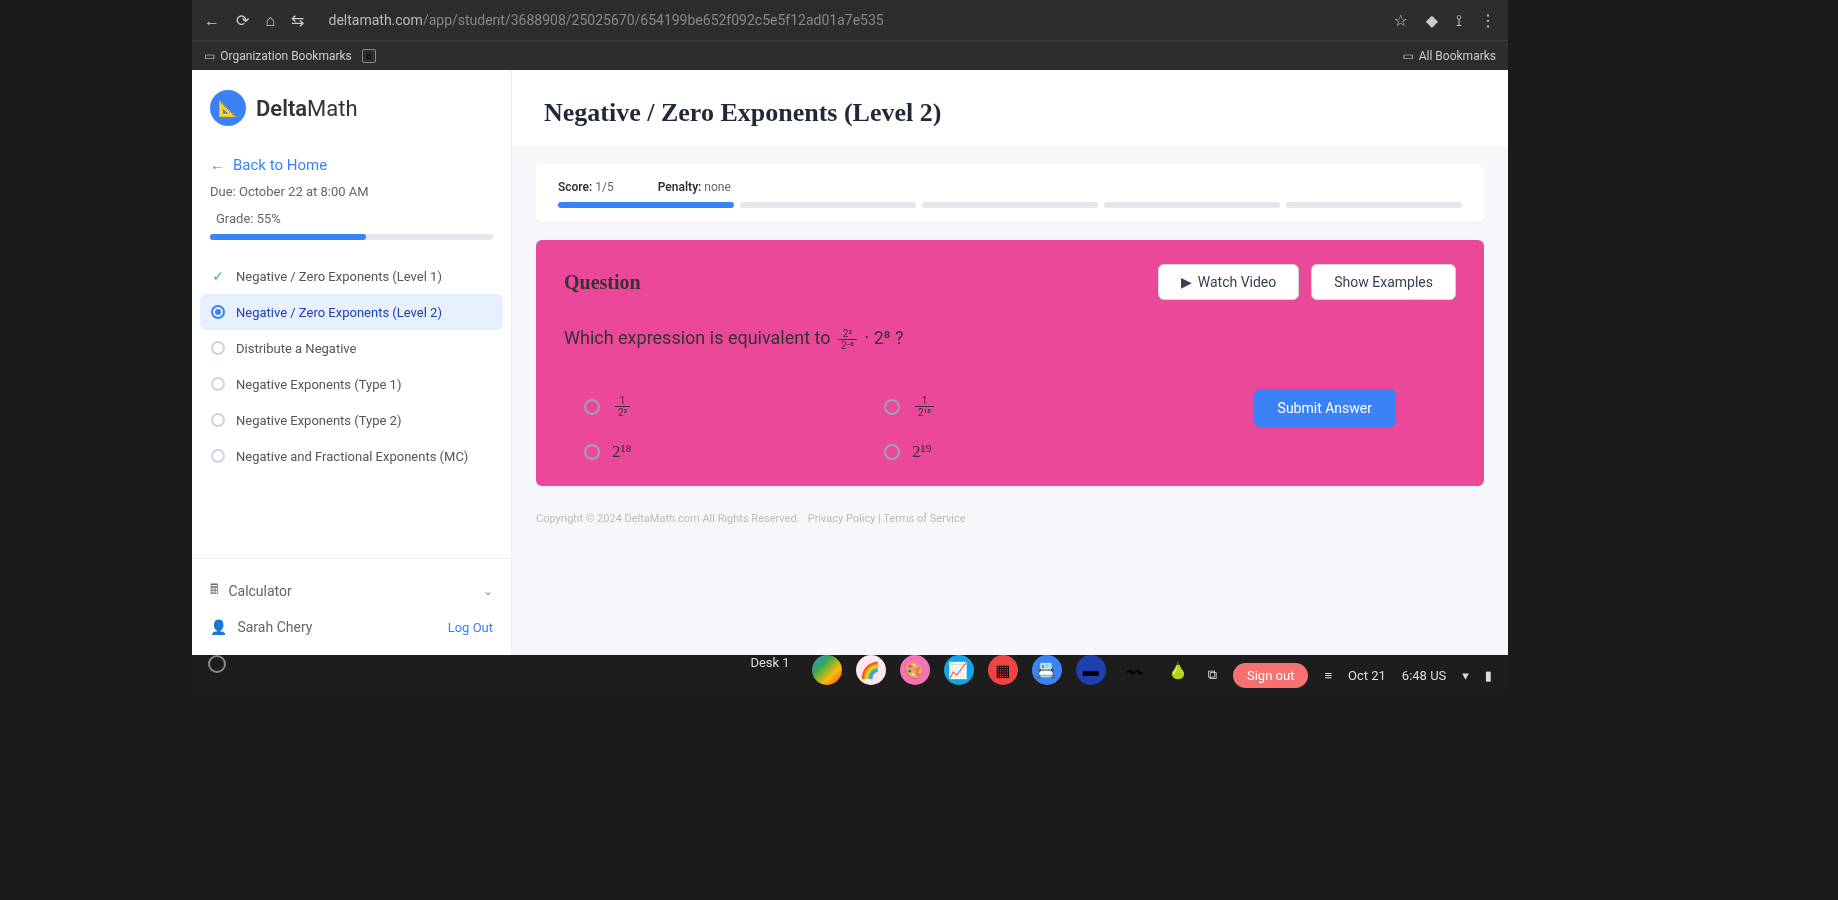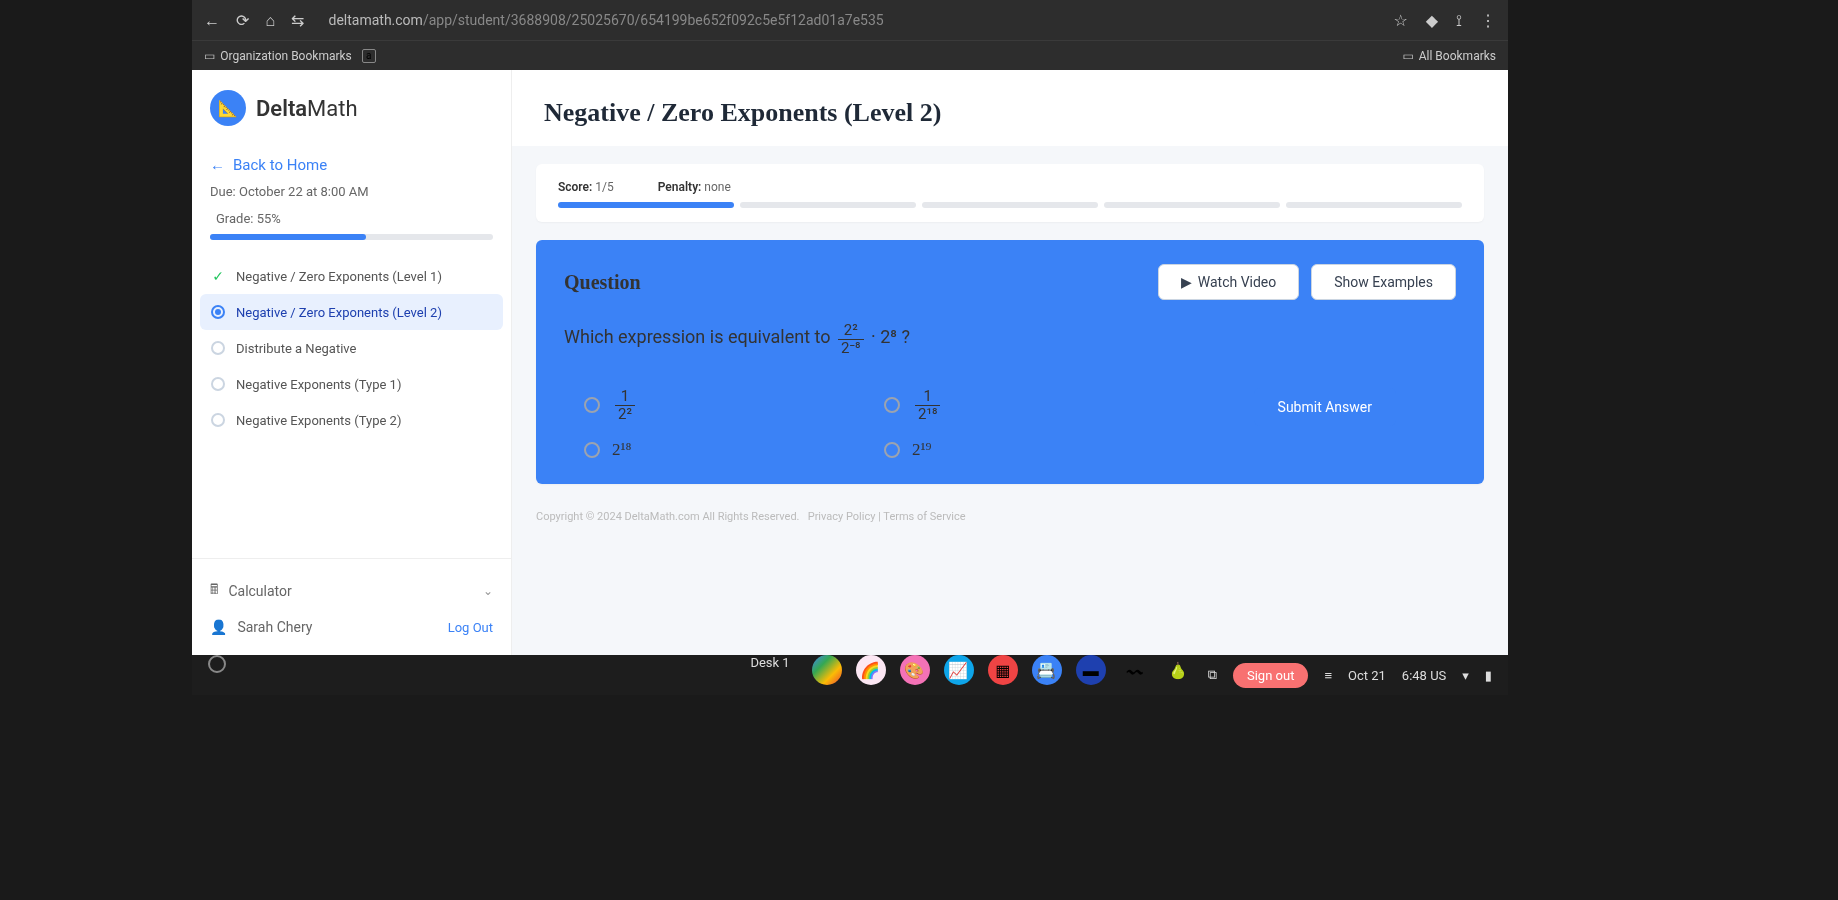--- a/index.html
+++ b/index.html
@@ -55,29 +55,29 @@
 .page-title { font-family: Georgia, serif; font-size: 26px; font-weight: 600; color: #1f2937; padding: 28px 32px 18px; background: #fff; }
 
 .score-card { background: #fff; margin: 18px 24px; border-radius: 6px; padding: 16px 22px 14px; box-shadow: 0 1px 2px rgba(0,0,0,0.04); }
 .score-row { display: flex; gap: 44px; font-size: 12px; color: #333; margin-bottom: 8px; }
 .score-label { font-weight: 600; }
 .score-val { color: #666; }
 .progress-segments { display: flex; gap: 6px; }
 .segment { flex: 1; height: 6px; background: #e5e7eb; border-radius: 3px; }
 .segment.done { background: #3b82f6; }
 
-.question-card { background: #3b82f6; margin: 0 24px 18px; border-radius: 6px; padding: 24px 28px; box-shadow: 0 1px 2px rgba(0,0,0,0.04); }
+.question-card { background: #ec4899; margin: 0 24px 18px; border-radius: 6px; padding: 24px 28px; box-shadow: 0 1px 2px rgba(0,0,0,0.04); }
 .q-header { display: flex; align-items: center; justify-content: space-between; margin-bottom: 22px; }
 .q-title { font-family: Georgia, serif; font-size: 20px; font-weight: 600; color: #333; }
 .q-buttons { display: flex; gap: 12px; }
 .q-btn { border: 1px solid #cbd5e1; background: #fff; padding: 9px 22px; border-radius: 6px; font-size: 14px; color: #374151; cursor: pointer; display: flex; align-items: center; gap: 6px; }
 
 .q-text { font-family: Georgia, serif; font-size: 18px; color: #333; margin-bottom: 32px; }
 .math { font-family: Georgia, serif; }
-.frac { display: inline-block; text-align: center; vertical-align: middle; font-size: 15px; line-height: 1.1; margin: 0 3px; }
+.frac { display: inline-block; text-align: center; vertical-align: middle; font-size: 10px; line-height: 1.1; margin: 6px 3px; }
 .frac .num { display: block; border-bottom: 1px solid #333; padding: 0 3px; }
 .frac .den { display: block; padding: 0 3px; }
 
 .answer-title { font-family: Georgia, serif; font-size: 18px; font-weight: 600; color: #333; margin: 0 0 22px 20px; }
 .answer-row { display: flex; align-items: flex-start; }
 .answer-grid { display: grid; grid-template-columns: 300px 300px; gap: 18px 0; margin-left: 20px; }
 .answer-opt { display: flex; align-items: center; gap: 12px; font-size: 17px; color: #333; cursor: pointer; }
 .answer-radio { width: 16px; height: 16px; border: 2px solid #9ca3af; border-radius: 50%; flex-shrink: 0; }
 .submit-btn { background: #3b82f6; color: #fff; border: none; padding: 11px 24px; border-radius: 6px; font-size: 14px; cursor: pointer; margin-left: auto; margin-right: 60px; }
 
@@ -166,20 +166,26 @@
         <span class="skill-icon">
             <span class="radio"></span>
           </span>
         <span>Negative Exponents (Type 1)</span>
       </div>
       <div class="skill">
         <span class="skill-icon">
             <span class="radio"></span>
           </span>
         <span>Negative Exponents (Type 2)</span>
+      </div>
+      <div class="skill">
+        <span class="skill-icon">
+            <span class="radio"></span>
+          </span>
+        <span>Negative and Fractional Exponents (MC)</span>
       </div>
     </div>
 
     <div class="sidebar-footer">
       <div class="footer-item">
         <div class="footer-left">
           <span>🖩</span>
           <span>Calculator</span>
         </div>
         <span class="chevron">⌄</span>

